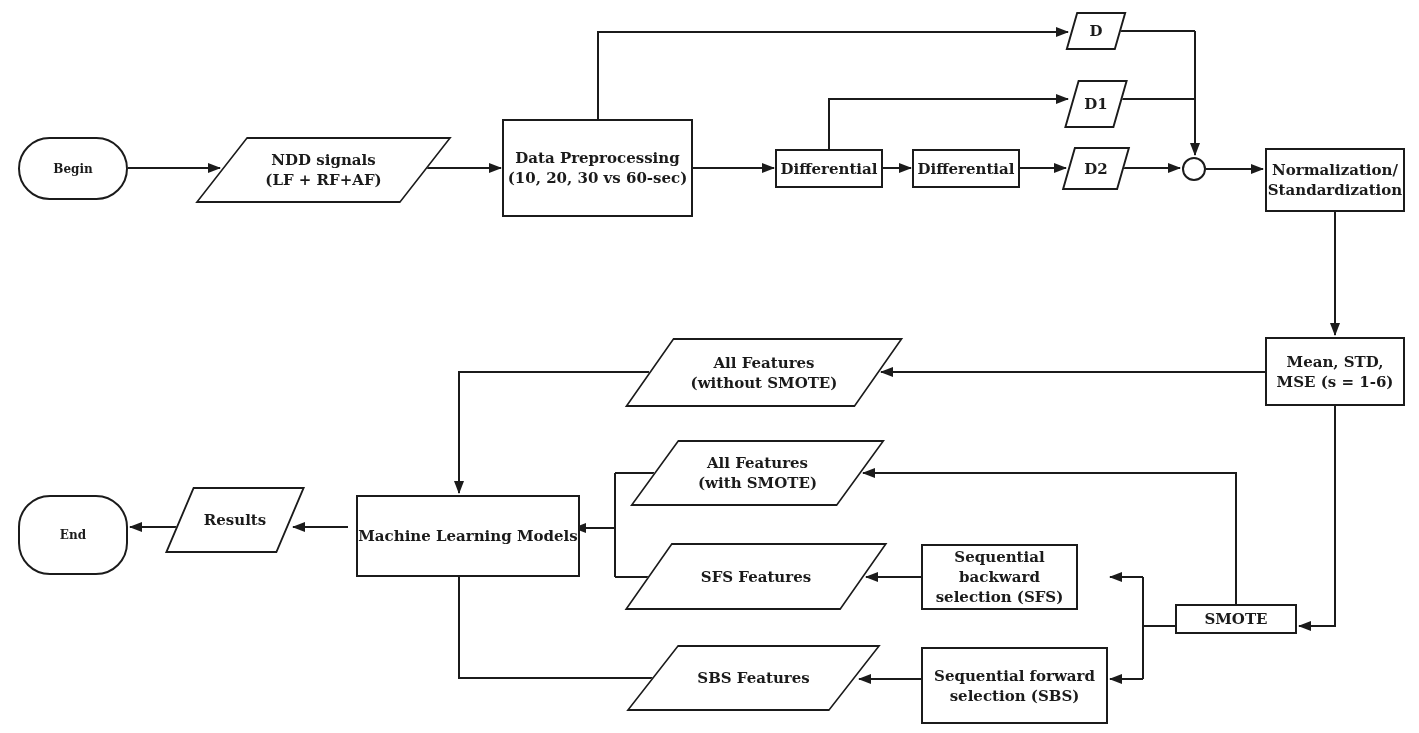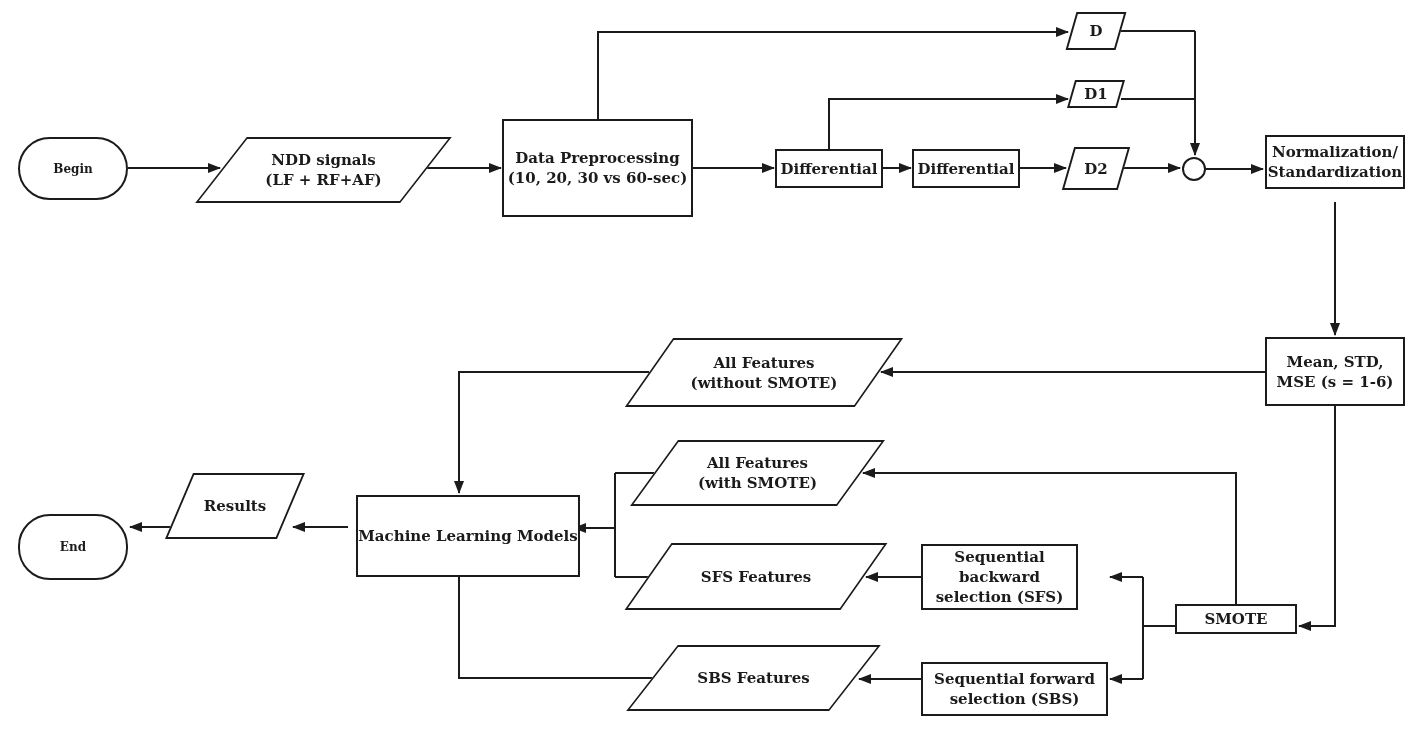--- a/index.html
+++ b/index.html
@@ -97,33 +97,33 @@
 
   <div class="node proc" style="left:912px;top:149px;width:108px;height:39px">
     <span class="plabel">Differential</span>
   </div>
 
   <div class="node para" style="left:1065px;top:12px;width:62px;height:38px">
     <span class="pshape" style="left:6px;right:6px;transform:skewX(-16deg)"></span>
     <span class="plabel">D</span>
   </div>
 
-  <div class="node para" style="left:1065px;top:80px;width:62px;height:28px">
+  <div class="node para" style="left:1065px;top:80px;width:62px;height:48px">
     <span class="pshape" style="left:6px;right:6px;transform:skewX(-16deg)"></span>
     <span class="plabel">D1</span>
   </div>
 
   <div class="node para" style="left:1062px;top:147px;width:68px;height:43px">
     <span class="pshape" style="left:6px;right:6px;transform:skewX(-16deg)"></span>
     <span class="plabel">D2</span>
   </div>
 
   <div class="node circ" style="left:1182px;top:157px;width:24px;height:24px"></div>
 
-  <div class="node proc" style="left:1265px;top:135px;width:140px;height:54px">
+  <div class="node proc" style="left:1265px;top:148px;width:140px;height:64px">
     <span class="plabel">
       <span class="l">Normalization/</span>
       <span class="l">Standardization</span>
     </span>
   </div>
 
   <div class="node proc" style="left:1265px;top:337px;width:140px;height:69px">
     <span class="plabel">
       <span class="l">Mean, STD,</span>
       <span class="l">MSE (s = 1-6)</span>
@@ -156,39 +156,39 @@
     <span class="plabel">SFS Features</span>
   </div>
 
   <div class="node proc" style="left:921px;top:544px;width:157px;height:66px">
     <span class="plabel">
       <span class="l">Sequential backward</span>
       <span class="l">selection (SFS)</span>
     </span>
   </div>
 
-  <div class="node proc" style="left:921px;top:662px;width:187px;height:54px">
+  <div class="node proc" style="left:921px;top:647px;width:187px;height:77px">
     <span class="plabel">
       <span class="l">Sequential forward</span>
       <span class="l">selection (SBS)</span>
     </span>
   </div>
 
   <div class="node proc" style="left:1175px;top:604px;width:122px;height:30px">
     <span class="plabel">SMOTE</span>
   </div>
 
   <div class="node proc" style="left:356px;top:495px;width:224px;height:82px">
     <span class="plabel">
       <span class="l">Machine Learning Models</span>
     </span>
   </div>
 
-  <div class="node para" style="left:165px;top:473px;width:140px;height:66px">
+  <div class="node para" style="left:165px;top:487px;width:140px;height:66px">
     <span class="pshape" style="left:14px;right:14px;transform:skewX(-23deg)"></span>
     <span class="plabel">Results</span>
   </div>
 
-  <div class="node term" style="left:18px;top:514px;width:110px;height:66px">
+  <div class="node term" style="left:18px;top:495px;width:110px;height:80px">
     <span class="plabel">End</span>
   </div>
 
 </div>
 
 </body></html>

